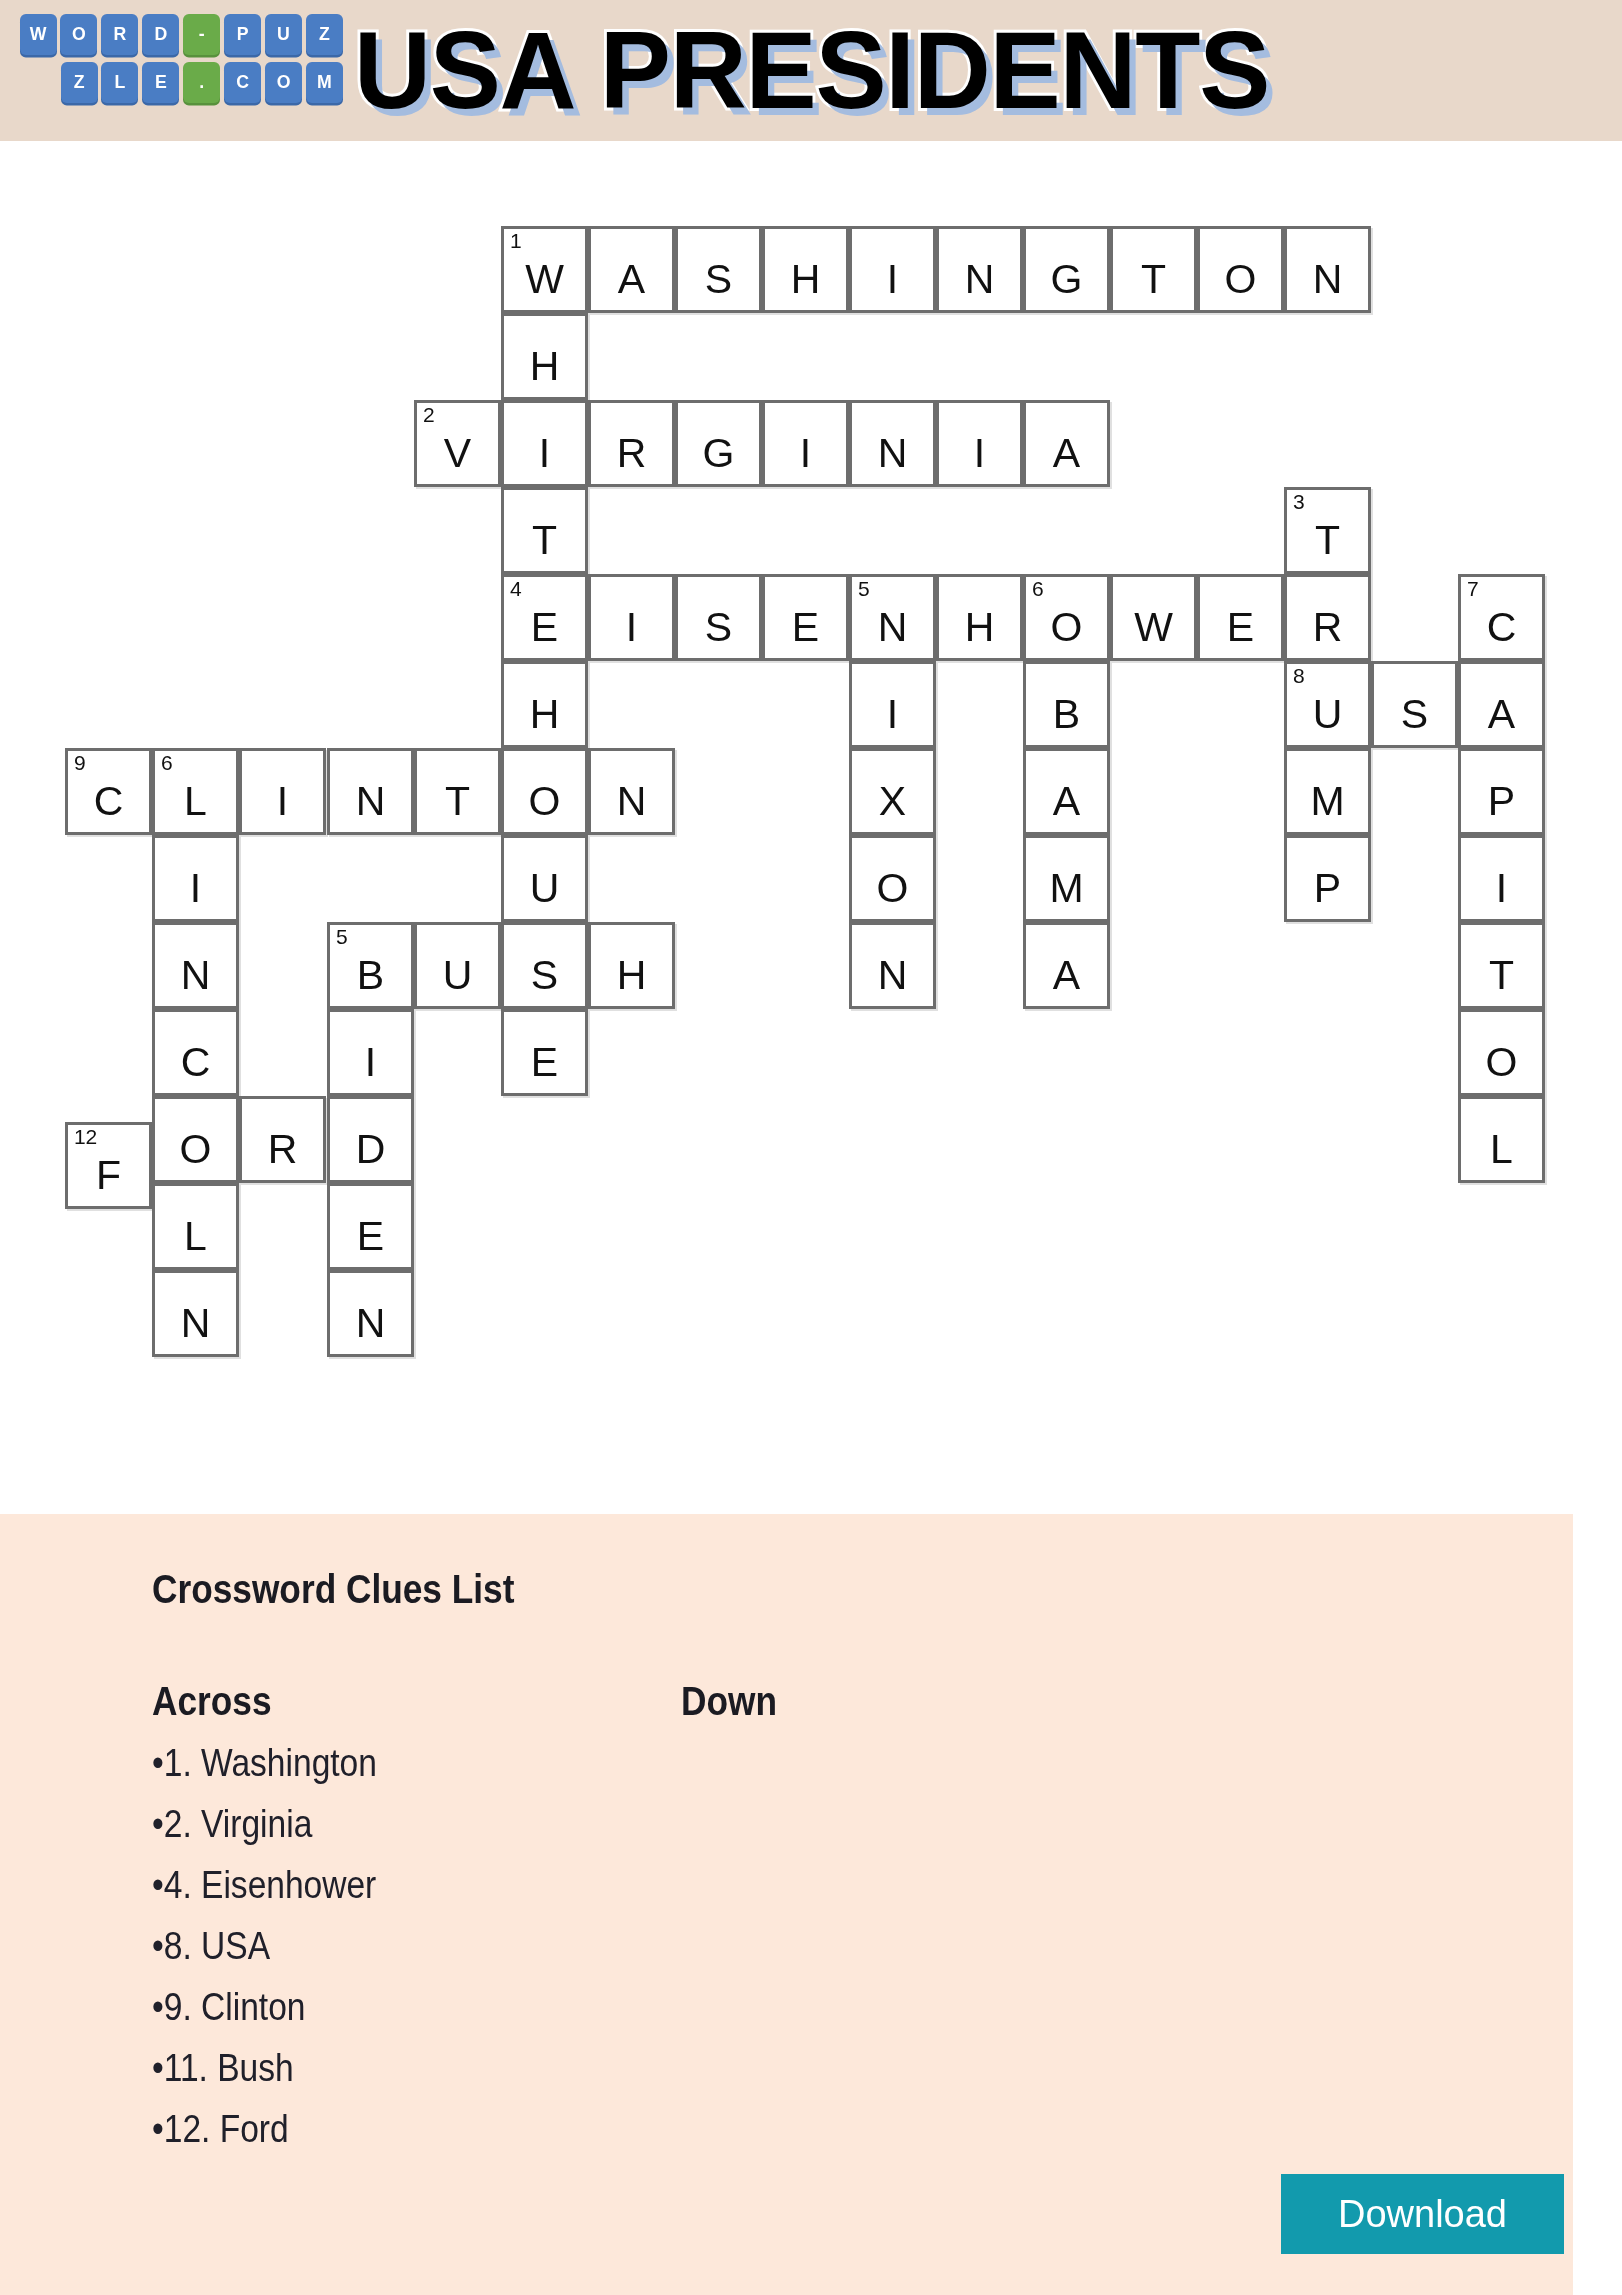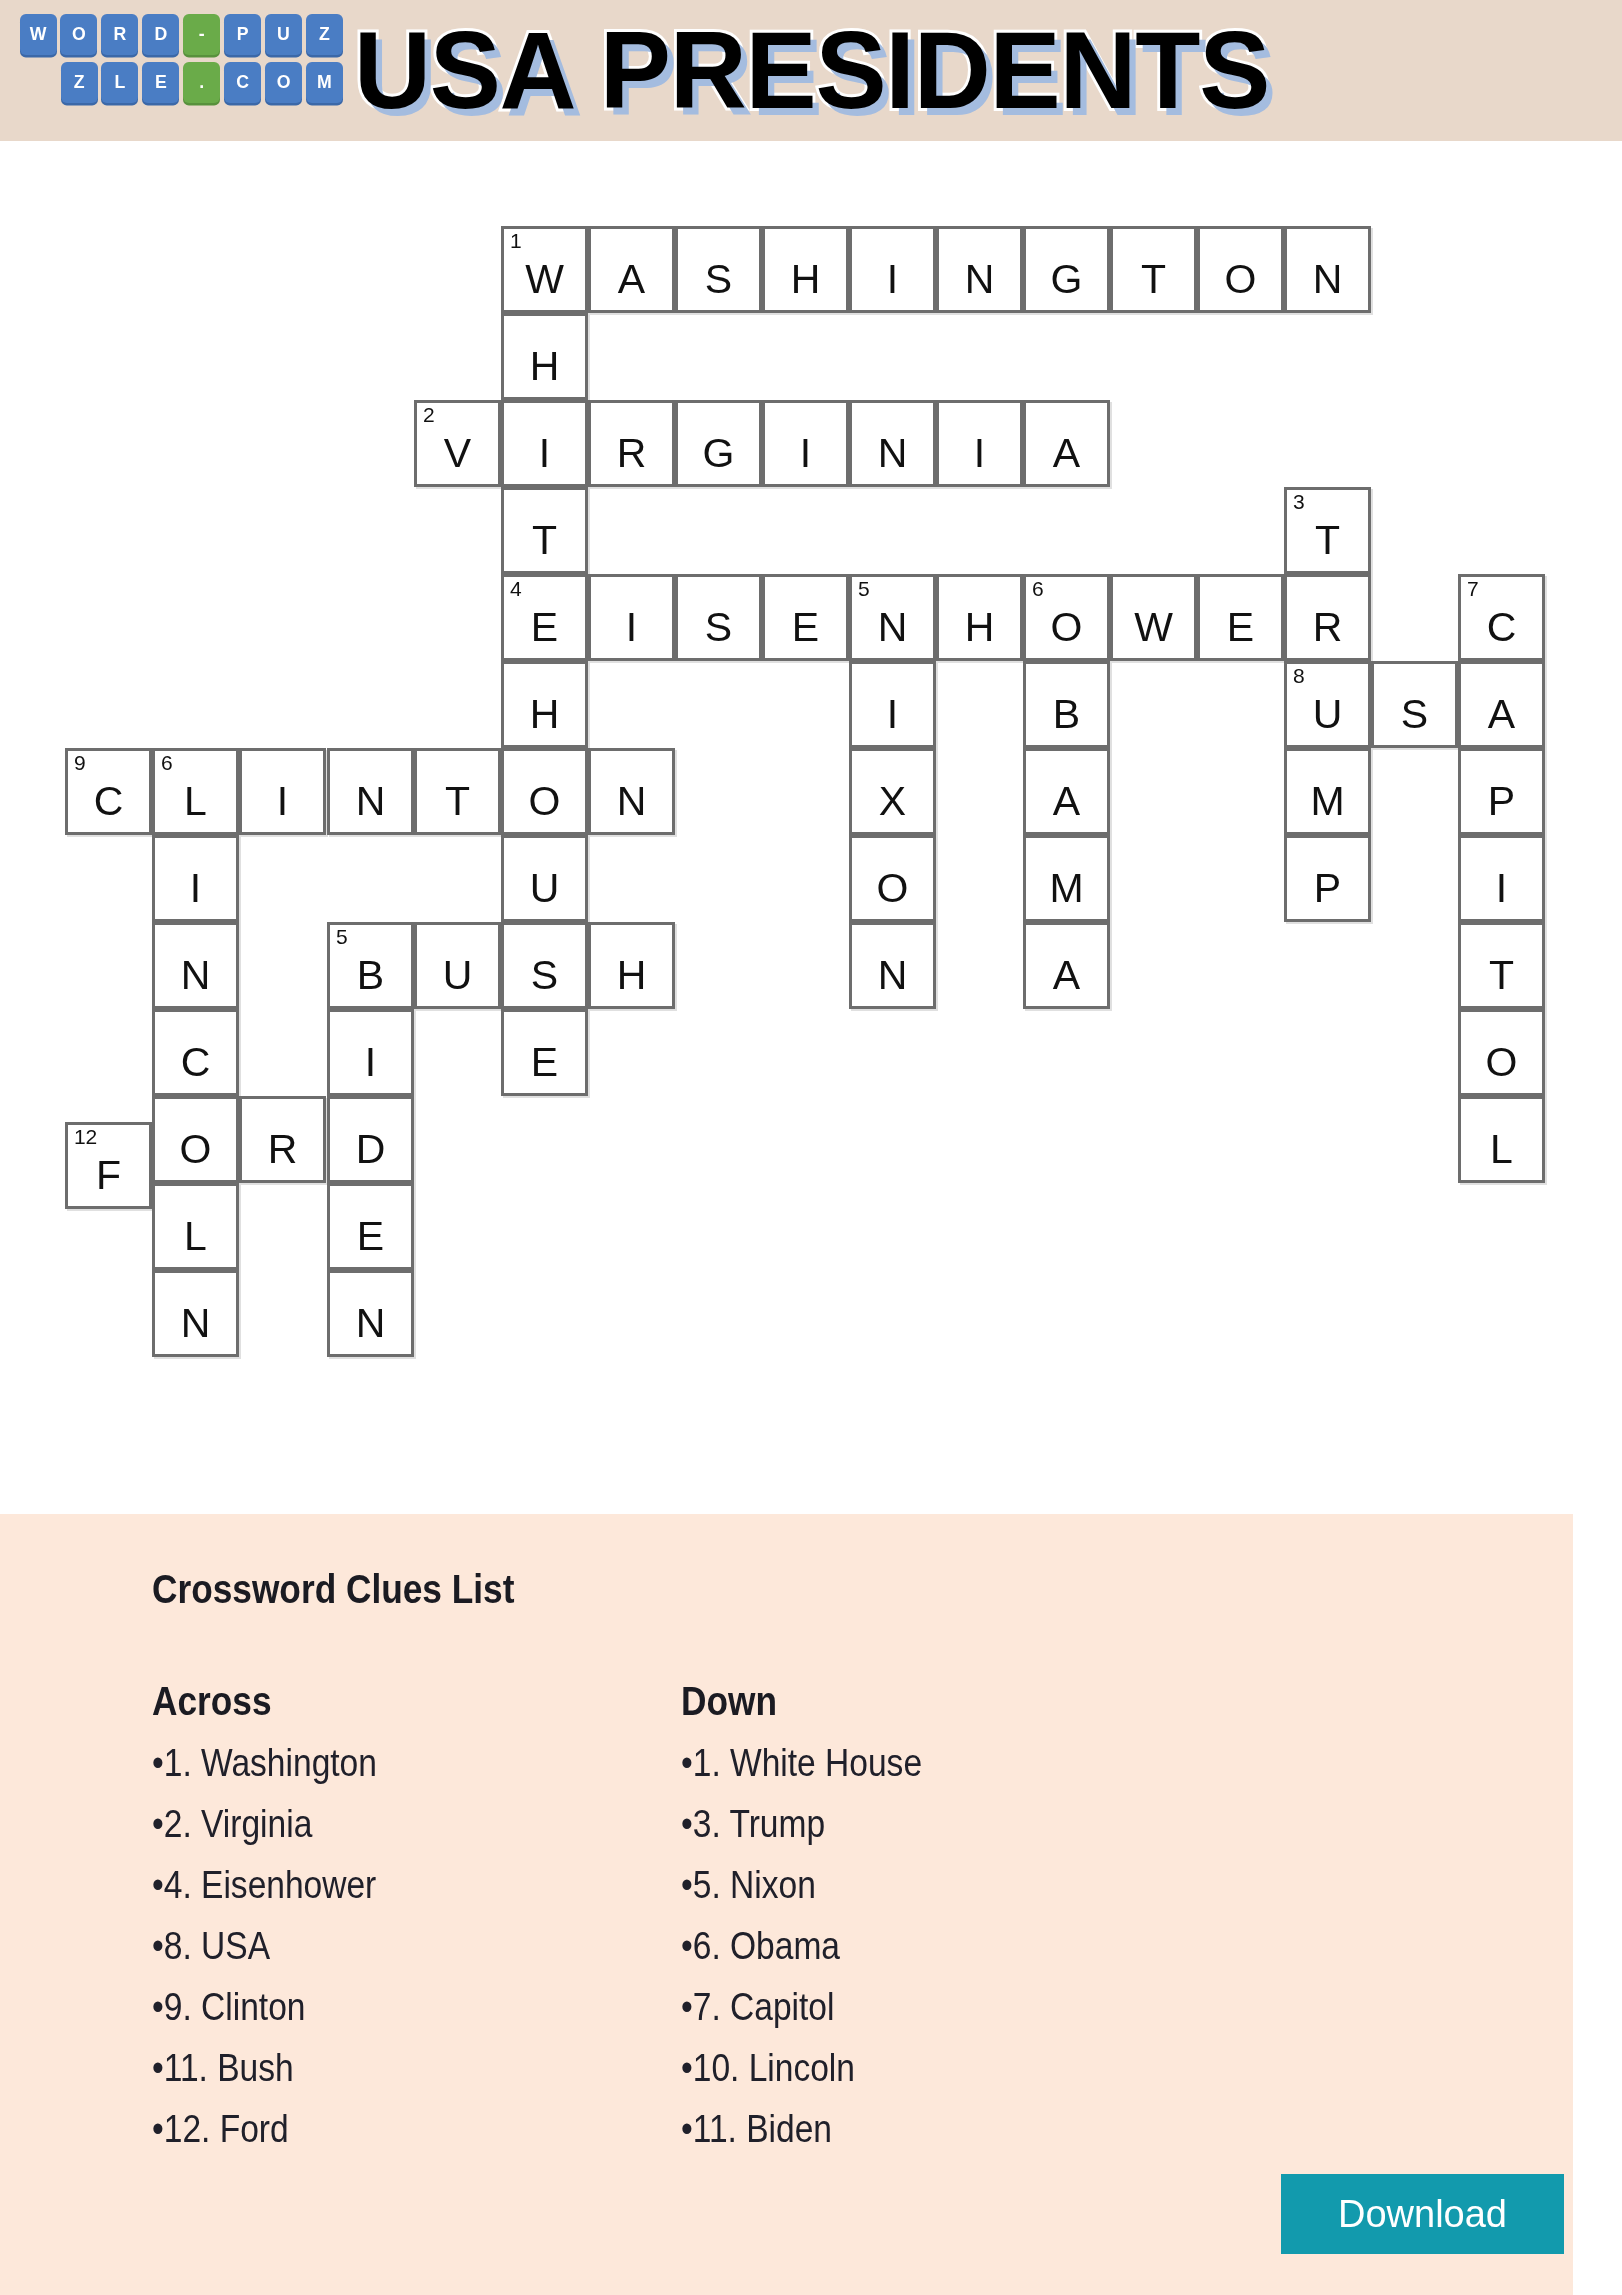--- a/index.html
+++ b/index.html
@@ -388,26 +388,17 @@
         <div class="clue-item">•4. Eisenhower</div>
         <div class="clue-item">•8. USA</div>
         <div class="clue-item">•9. Clinton</div>
         <div class="clue-item">•11. Bush</div>
         <div class="clue-item">•12. Ford</div>
       </div>
   </div>
 
   <div class="clue-col down">
     <div class="clue-head">Down</div>
-    <div id="down-list">
-        <div class="clue-item">•1. White House</div>
-        <div class="clue-item">•3. Trump</div>
-        <div class="clue-item">•5. Nixon</div>
-        <div class="clue-item">•6. Obama</div>
-        <div class="clue-item">•7. Capitol</div>
-        <div class="clue-item">•10. Lincoln</div>
-        <div class="clue-item">•11. Biden</div>
-      </div>
   </div>
 </div>
 
 <div id="download-btn" style="background: rgb(18, 154, 173);">Download</div>
 
 
 </body></html>

